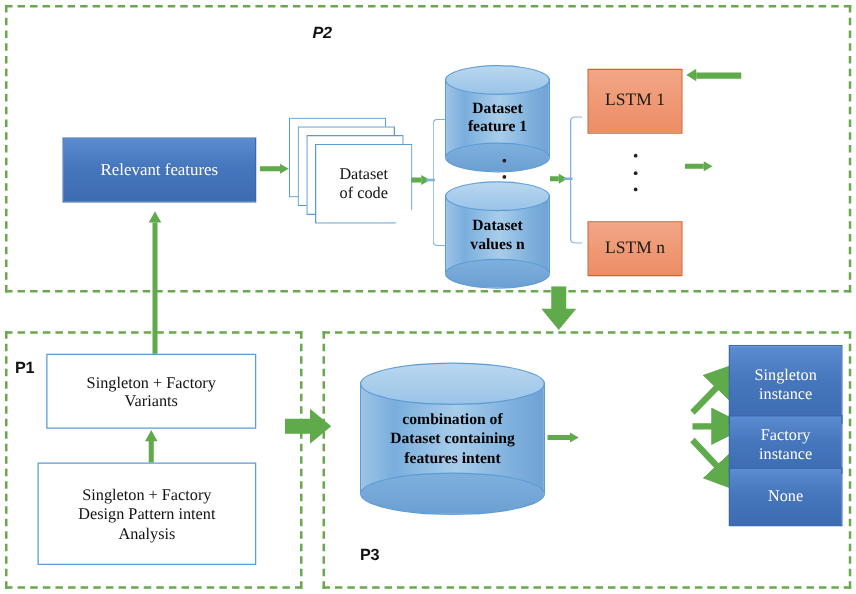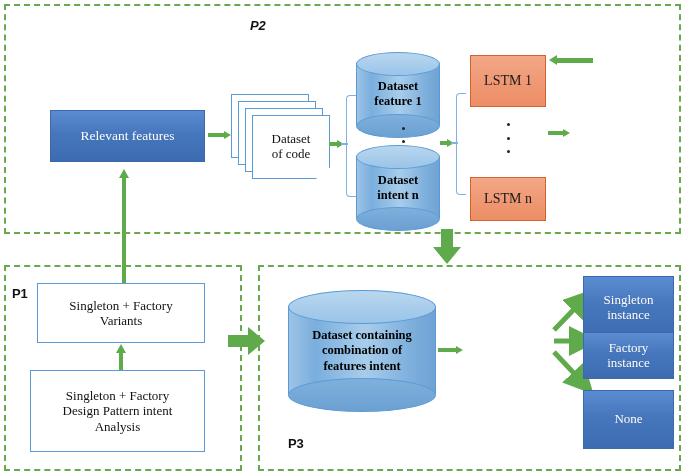--- a/index.html
+++ b/index.html
@@ -221,21 +221,21 @@
       <span></span>
       <span></span>
   </div>
 
   <div class="cyl" style="left:356px; top:145px; width:84px; height:84px;">
     <div class="cyl-body" style="top:11px; height:62px;"></div>
     <div class="cyl-top" style="top:0; height:22px;"></div>
     <div class="cyl-bottom" style="top:62px; height:22px;"></div>
     <div class="cyl-text" style="top:28px; font-size:12.5px;">
       <div>Dataset</div>
-      <div>intent n</div>
+      <div>values n</div>
     </div>
   </div>
 
   <div class="arrow-shaft-h" style="left:440px; top:141px; width:7px; height:4px;"></div>
   <div class="arrow-right-sm" style="left:447px; top:139px;"></div>
 
   <div class="bracket bracket-left" style="left:456px; top:93px; width:9px; height:100px; border-radius:4px 0 0 4px;"></div>
   <div class="bracket-stub" style="left:451px; top:142px; width:7px; height:1.8px;"></div>
 
   <div class="abs salmon-box" style="left:470px; top:55px; width:76px; height:52px; font-size:14px;">LSTM 1</div>
@@ -289,22 +289,22 @@
   </div>
 
   <div class="abs phase-box" style="left:258px; top:265px; width:423px; height:206px;"></div>
   <div class="abs phase-label" style="left:288px; top:436px;">P3</div>
 
   <div class="cyl" style="left:288px; top:290px; width:148px; height:120px;">
     <div class="cyl-body" style="top:16px; height:88px;"></div>
     <div class="cyl-top" style="top:0; height:32px;"></div>
     <div class="cyl-bottom" style="top:88px; height:32px;"></div>
     <div class="cyl-text" style="top:38px; font-size:12.5px;">
+      <div>combination of</div>
       <div>Dataset containing</div>
-      <div>combination of</div>
       <div>features intent</div>
     </div>
   </div>
 
   <div class="arrow-shaft-h" style="left:438px; top:348px; width:18px; height:4px;"></div>
   <div class="arrow-right-sm" style="left:456px; top:346px;"></div>
 
 
   <svg class="abs" style="left:552px; top:278px; width:46px; height:130px;" width="46" height="130" viewBox="0 0 46 130">
     <defs>
@@ -320,17 +320,17 @@
   <div class="abs blue-box" style="left:583px; top:276px; width:91px; height:63px; font-size:13px;">
     <div style="white-space:pre-line;">Singleton
 instance</div>
   </div>
 
   <div class="abs blue-box" style="left:583px; top:332px; width:91px; height:47px; font-size:13px;">
     <div style="white-space:pre-line;">Factory
 instance</div>
   </div>
 
-  <div class="abs blue-box" style="left:583px; top:390px; width:91px; height:59px; font-size:13px;">
+  <div class="abs blue-box" style="left:583px; top:374px; width:91px; height:47px; font-size:13px;">
     <div style="white-space:pre-line;">None</div>
   </div>
 
 </div>
 
 </body></html>

